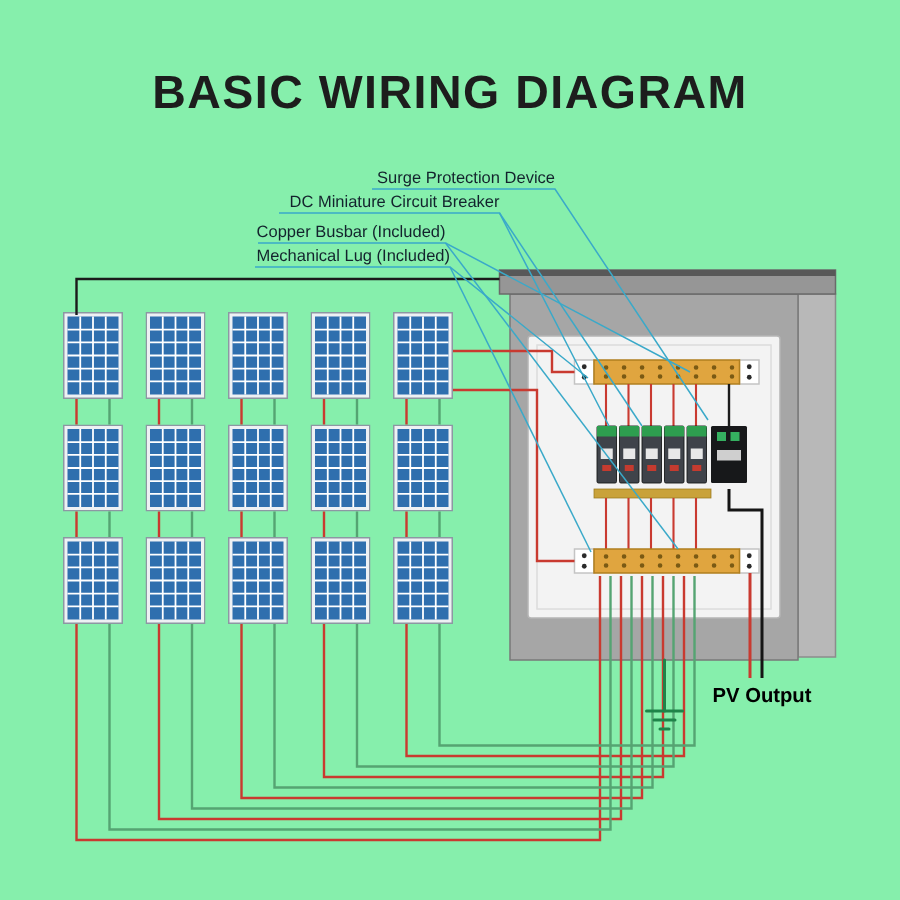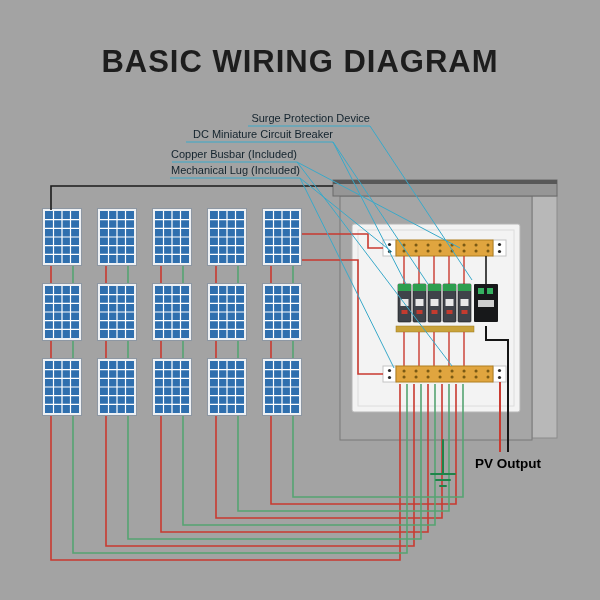--- a/index.html
+++ b/index.html
@@ -1,16 +1,16 @@
 <!DOCTYPE html>
 <html><head>
 <meta charset="utf-8">
 <style>
   html,body { margin:0; padding:0; background:#ffffff; }
-  #stage { width:600px; height:600px; position:relative; background:#a3a3a3; overflow:hidden; }
+  #stage { width:600px; height:600px; position:relative; background:#86efac; overflow:hidden; }
   svg { display:block; }
   .title-text { font-family:"Liberation Sans", sans-serif; font-size:31px; font-weight:bold; fill:#1d1d1d; letter-spacing:1px; }
   .callout-text { font-family:"Liberation Sans", sans-serif; font-size:11px; fill:#13232d; }
   .pv-label { font-family:"Liberation Sans", sans-serif; font-size:13.5px; font-weight:bold; fill:#000000; }
   .w-red { stroke:#c93a30; stroke-width:1.6; fill:none; }
   .w-red-thin { stroke:#c93a30; stroke-width:1.4; fill:none; }
   .w-green { stroke:#55a472; stroke-width:1.6; fill:none; }
   .w-black { stroke:#1b1b1b; stroke-width:1.6; fill:none; }
   .w-pv-red { stroke:#c93a30; stroke-width:2; fill:none; }
   .w-pv-black { stroke:#151515; stroke-width:2; fill:none; }

